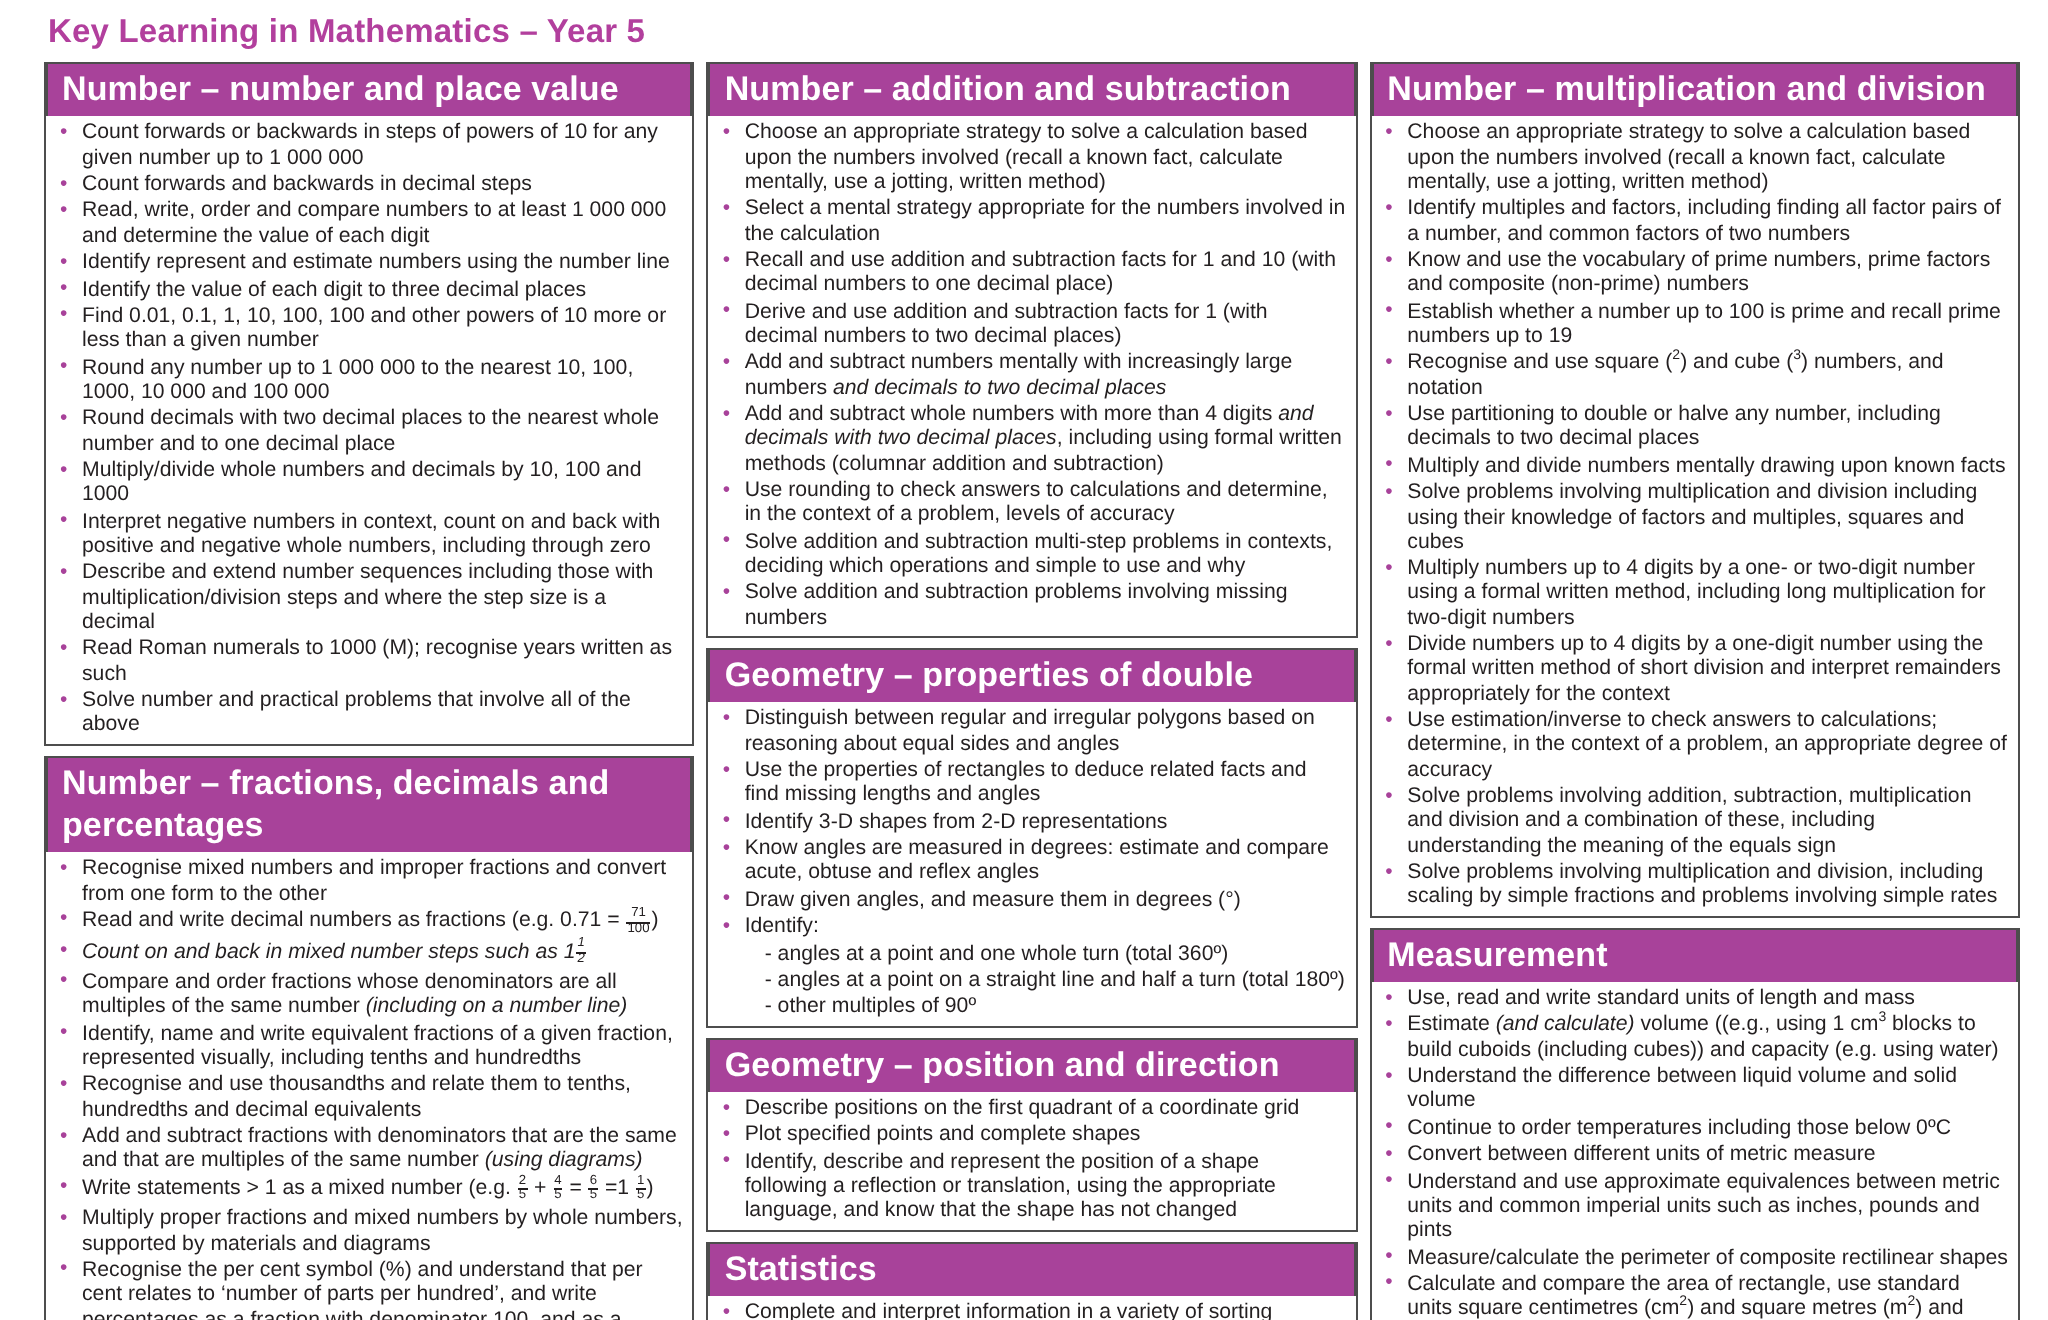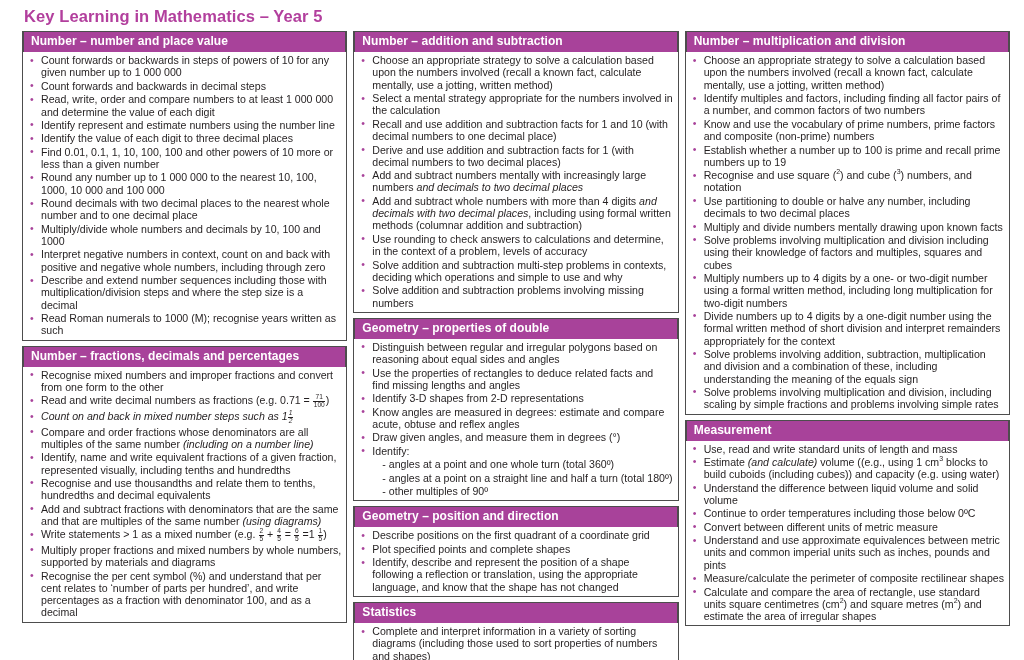--- a/index.html
+++ b/index.html
@@ -21,21 +21,21 @@
     border:1px solid #4d4d4d;
     border-top:none;
     background:#fff;
     margin-bottom:5px;
     box-sizing:border-box;
   }
   .panel-head{
     background:#a8429a;
     color:#ffffff;
     font-weight:bold;
-    font-size:12px;
+    font-size:17px;
     padding:2px 6px 3px 7px;
     line-height:1.25;
     border:1px solid #4d4d4d;
     border-bottom:none;
     letter-spacing:.05px;
   }
   ul.items{list-style:none;margin:0;padding:2px 5px 2px 6px;}
   ul.items li{
     position:relative;
     padding-left:12px;
@@ -80,20 +80,21 @@
             <li>Read, write, order and compare numbers to at least 1 000 000 and determine the value of each digit</li>
             <li class="it">Identify represent and estimate numbers using the number line</li>
             <li class="it">Identify the value of each digit to three decimal places</li>
             <li class="it">Find 0.01, 0.1, 1, 10, 100, 100 and other powers of 10 more or less than a given number</li>
             <li>Round any number up to 1 000 000 to the nearest 10, 100, 1000, 10 000 and 100 000</li>
             <li>Round decimals with two decimal places to the nearest whole number and to one decimal place</li>
             <li>Multiply/divide whole numbers and decimals by 10, 100 and 1000</li>
             <li>Interpret negative numbers in context, count on and back with positive and negative whole numbers, including through zero</li>
             <li class="it">Describe and extend number sequences including those with multiplication/division steps and where the step size is a decimal</li>
             <li>Read Roman numerals to 1000 (M); recognise years written as such</li>
+            <li>Solve number and practical problems that involve all of the above</li>
           </ul>
         </div>
         <div class="panel">
           <div class="panel-head">Number – fractions, decimals and percentages</div>
           <ul class="items">
             <li>Recognise mixed numbers and improper fractions and convert from one form to the other</li>
             <li>Read and write decimal numbers as fractions (e.g. 0.71 = <span class="frac"><span class="n">71</span><span class="d">100</span></span>)</li>
             <li class="it"><span class="it">Count on and back in mixed number steps such as 1<span class="frac"><span class="n">1</span><span class="d">2</span></span></span></li>
             <li>Compare and order fractions whose denominators are all multiples of the same number <span class="it">(including on a number line)</span></li>
             <li>Identify, name and write equivalent fractions of a given fraction, represented visually, including tenths and hundredths</li>
@@ -156,20 +157,21 @@
             <li class="it">Choose an appropriate strategy to solve a calculation based upon the numbers involved (recall a known fact, calculate mentally, use a jotting, written method)</li>
             <li>Identify multiples and factors, including finding all factor pairs of a number, and common factors of two numbers</li>
             <li>Know and use the vocabulary of prime numbers, prime factors and composite (non-prime) numbers</li>
             <li>Establish whether a number up to 100 is prime and recall prime numbers up to 19</li>
             <li>Recognise and use square (<sup>2</sup>) and cube (<sup>3</sup>) numbers, and notation</li>
             <li class="it">Use partitioning to double or halve any number, including decimals to two decimal places</li>
             <li>Multiply and divide numbers mentally drawing upon known facts</li>
             <li>Solve problems involving multiplication and division including using their knowledge of factors and multiples, squares and cubes</li>
             <li>Multiply numbers up to 4 digits by a one- or two-digit number using a formal written method, including long multiplication for two-digit numbers</li>
             <li>Divide numbers up to 4 digits by a one-digit number using the formal written method of short division and interpret remainders appropriately for the context</li>
+            <li class="it">Use estimation/inverse to check answers to calculations; determine, in the context of a problem, an appropriate degree of accuracy</li>
             <li>Solve problems involving addition, subtraction, multiplication and division and a combination of these, including understanding the meaning of the equals sign</li>
             <li>Solve problems involving multiplication and division, including scaling by simple fractions and problems involving simple rates</li>
           </ul>
         </div>
         <div class="panel">
           <div class="panel-head">Measurement</div>
           <ul class="items">
             <li class="it">Use, read and write standard units of length and mass</li>
             <li>Estimate <span class="it">(and calculate)</span> volume ((e.g., using 1 cm<sup>3</sup> blocks to build cuboids (including cubes)) and capacity (e.g. using water)</li>
             <li class="it">Understand the difference between liquid volume and solid volume</li>

